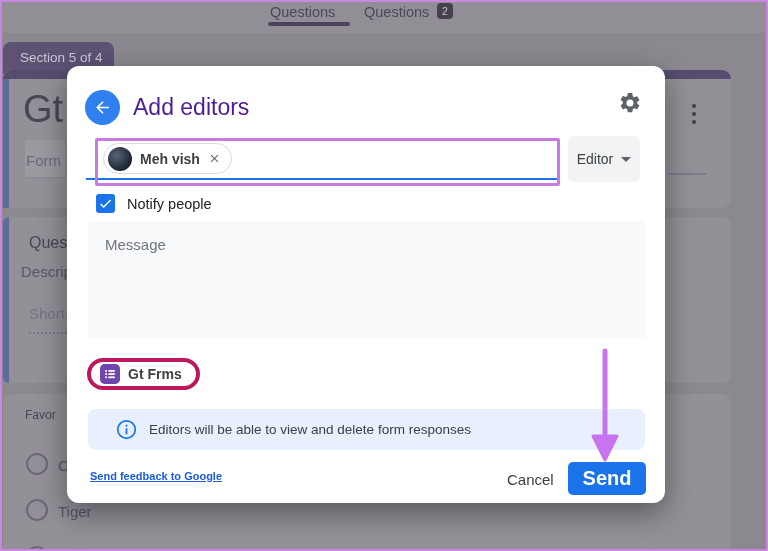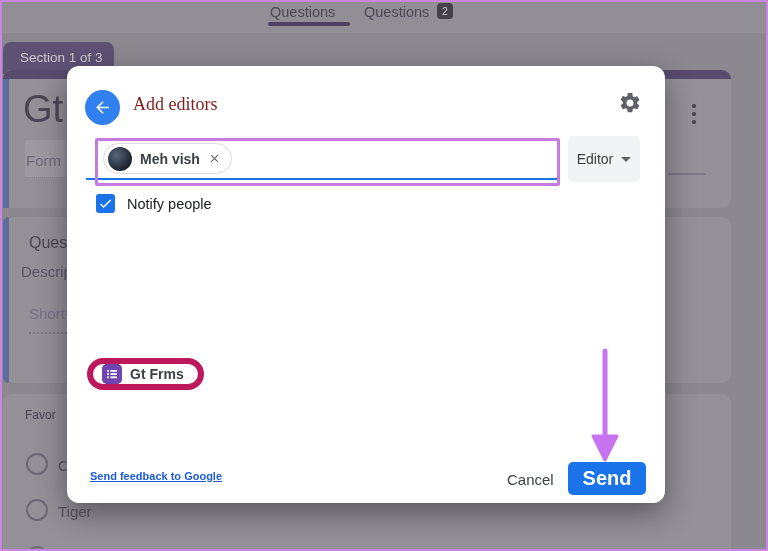--- a/index.html
+++ b/index.html
@@ -33,41 +33,41 @@
   .q-dotted{left:27px;top:318px;width:38px;height:14px;border-bottom:2px dotted #7b7685;}
   .fav-title{left:23px;top:406px;font-size:12px;color:#4b4654;}
   .radio{width:22px;height:22px;border:2.5px solid #6e6876;border-radius:50%;}
   .radio-label{font-size:15px;color:#5a5565;}
 
   
   .dialog{left:65px;top:64px;width:598px;height:437px;background:#fff;border-radius:12px;
           box-shadow:0 10px 30px rgba(0,0,0,.40);z-index:5;}
   .back-btn{left:18px;top:24px;width:35px;height:35px;border-radius:50%;background:#3080f0;
             display:flex;align-items:center;justify-content:center;border:none;cursor:pointer;}
-  .dlg-title{left:66px;top:28px;font-size:18px;color:#7f1d1d;font-family:Liberation Serif, serif;}
+  .dlg-title{left:66px;top:28px;font-size:23px;color:#4c1d95;}
   .gear-btn{left:551px;top:25px;width:24px;height:24px;border:none;background:transparent;padding:0;cursor:pointer;}
   .blue-underline{left:19px;top:112px;width:473px;height:2px;background:#1a73e8;}
   .hl-box{left:28px;top:72px;width:465px;height:48px;border:3px solid #c77be0;border-radius:2px;}
   .person-chip{left:36px;top:77px;height:31px;border:1px solid #dadce0;border-radius:16px;
                background:#fff;display:flex;align-items:center;padding:0 10px 0 4px;gap:8px;justify-content:space-between;}
   .avatar{width:24px;height:24px;border-radius:50%;
           background:radial-gradient(circle at 35% 35%,#56647a,#1d2430 70%);}
   .chip-name{font-size:14px;font-weight:bold;color:#3c4043;}
   .role-box{left:501px;top:70px;width:72px;height:46px;background:#f2f3f4;border-radius:5px;
             display:flex;align-items:center;justify-content:center;gap:8px;border:none;cursor:pointer;}
   .role-text{font-size:14px;color:#3c4043;}
   .caret{width:0;height:0;border-left:5px solid transparent;border-right:5px solid transparent;
          border-top:5px solid #5f6368;}
   .checkbox{left:29px;top:128px;width:19px;height:19px;background:#1a73e8;border-radius:3px;
             display:flex;align-items:center;justify-content:center;}
   .notify-label{left:60px;top:130px;font-size:14.5px;color:#202124;}
   .msg-area{left:21px;top:155px;width:558px;height:117px;background:#f8f9fa;border:none;
             border-radius:5px;resize:none;padding:15px 17px;font-size:15px;color:#202124;}
   .msg-area::placeholder{color:#70757b;}
-  .owner-chip{left:20px;top:292px;height:32px;border:6px solid #be185d;border-radius:16px;
+  .owner-chip{left:20px;top:292px;height:32px;border:4px solid #be185d;border-radius:16px;
               background:#fff;display:flex;align-items:center;padding:0 14px 0 9px;gap:8px;}
   .forms-ico{width:20px;height:20px;background:#7045af;border-radius:5px;display:block;}
   .owner-name{font-size:14px;font-weight:bold;color:#3c4043;}
   .banner{left:21px;top:343px;width:557px;height:41px;background:#e8f0fe;border-radius:8px;
           display:flex;align-items:center;padding:0 10px 0 28px;gap:12px;}
   .banner-text{font-size:13.5px;color:#3c4043;}
   .feedback{left:23px;top:404px;font-size:11px;font-weight:bold;color:#1d5bd8;
             text-decoration:underline;}
   .cancel-btn{left:432px;top:398px;height:30px;padding:0 8px;background:transparent;border:none;
               font-size:15px;color:#3c4043;cursor:pointer;}
@@ -80,21 +80,21 @@
 <body>
 
 <div id="screen">
 
   <div class="abs hdr-strip"></div>
   <div class="abs tab-label" style="left:268px;text-align:right;">Questions</div>
   <div class="abs tab-underline"></div>
   <div class="abs tab-label" style="left:362px;">Questions</div>
   <div class="abs resp-badge">2</div>
 
-  <div class="abs section-badge">Section 1 of 3</div>
+  <div class="abs section-badge">Section 5 of 4</div>
 
   <div class="abs card" style="left:1px;top:68px;width:728px;height:138px;"></div>
   <div class="abs card-topbar"></div>
   <div class="abs blue-strip" style="left:1px;top:77px;height:129px;"></div>
   <div class="abs gt-title">Gt</div>
   <div class="abs form-inset"></div>
   <div class="abs form-sub">Form</div>
   <div class="abs kebab">
     <span></span>
       <span></span>
@@ -148,34 +148,43 @@
       <span class="caret"></span>
     </button>
 
     <div class="abs checkbox">
       <svg width="15" height="15" viewBox="0 0 24 24">
         <path fill="#fff" d="M9 16.17 4.83 12l-1.42 1.41L9 19 21 7l-1.41-1.41z"></path>
       </svg>
     </div>
     <div class="abs notify-label">Notify people</div>
 
+    <textarea class="abs msg-area" placeholder="Message" style=""></textarea>
 
     <div class="abs owner-chip">
       <svg class="forms-ico" width="20" height="20" viewBox="0 0 20 20">
         <rect x="0" y="0" width="20" height="20" rx="5" fill="#7045af"></rect>
         <rect x="5.2" y="6" width="1.8" height="1.8" fill="#fff"></rect>
         <rect x="8.4" y="6" width="6.4" height="1.8" fill="#fff"></rect>
         <rect x="5.2" y="9.2" width="1.8" height="1.8" fill="#fff"></rect>
         <rect x="8.4" y="9.2" width="6.4" height="1.8" fill="#fff"></rect>
         <rect x="5.2" y="12.4" width="1.8" height="1.8" fill="#fff"></rect>
         <rect x="8.4" y="12.4" width="6.4" height="1.8" fill="#fff"></rect>
       </svg>
       <span class="owner-name">Gt Frms</span>
     </div>
 
+    <div class="abs banner">
+      <svg width="21" height="21" viewBox="0 0 24 24">
+        <circle cx="12" cy="12" r="10" fill="none" stroke="#1a73e8" stroke-width="2"></circle>
+        <rect x="11" y="10.5" width="2" height="7" fill="#1a73e8"></rect>
+        <rect x="11" y="6.5" width="2" height="2.2" fill="#1a73e8"></rect>
+      </svg>
+      <span class="banner-text">Editors will be able to view and delete form responses</span>
+    </div>
 
     <a class="abs feedback" href="#">Send feedback to Google</a>
     <button class="abs cancel-btn">Cancel</button>
     <button class="abs send-btn">Send</button>
   </div>
 
   <svg class="abs arrow-svg" width="768" height="551" viewBox="0 0 768 551">
     <line x1="603" y1="349" x2="603" y2="436" stroke="#c873f0" stroke-width="5" stroke-linecap="round"></line>
     <polygon points="591,434 615,434 603,458" fill="#c873f0" stroke="#c873f0" stroke-width="3" stroke-linejoin="round"></polygon>
   </svg>

